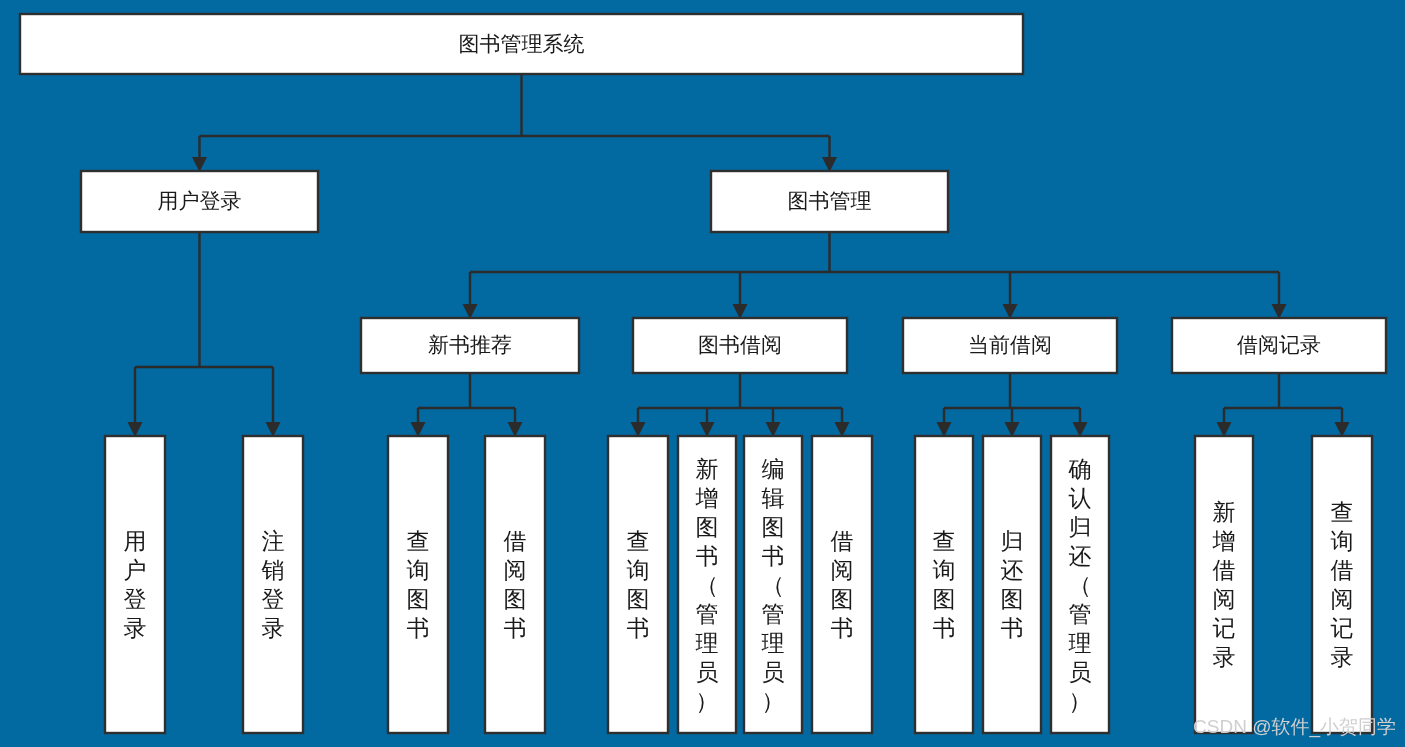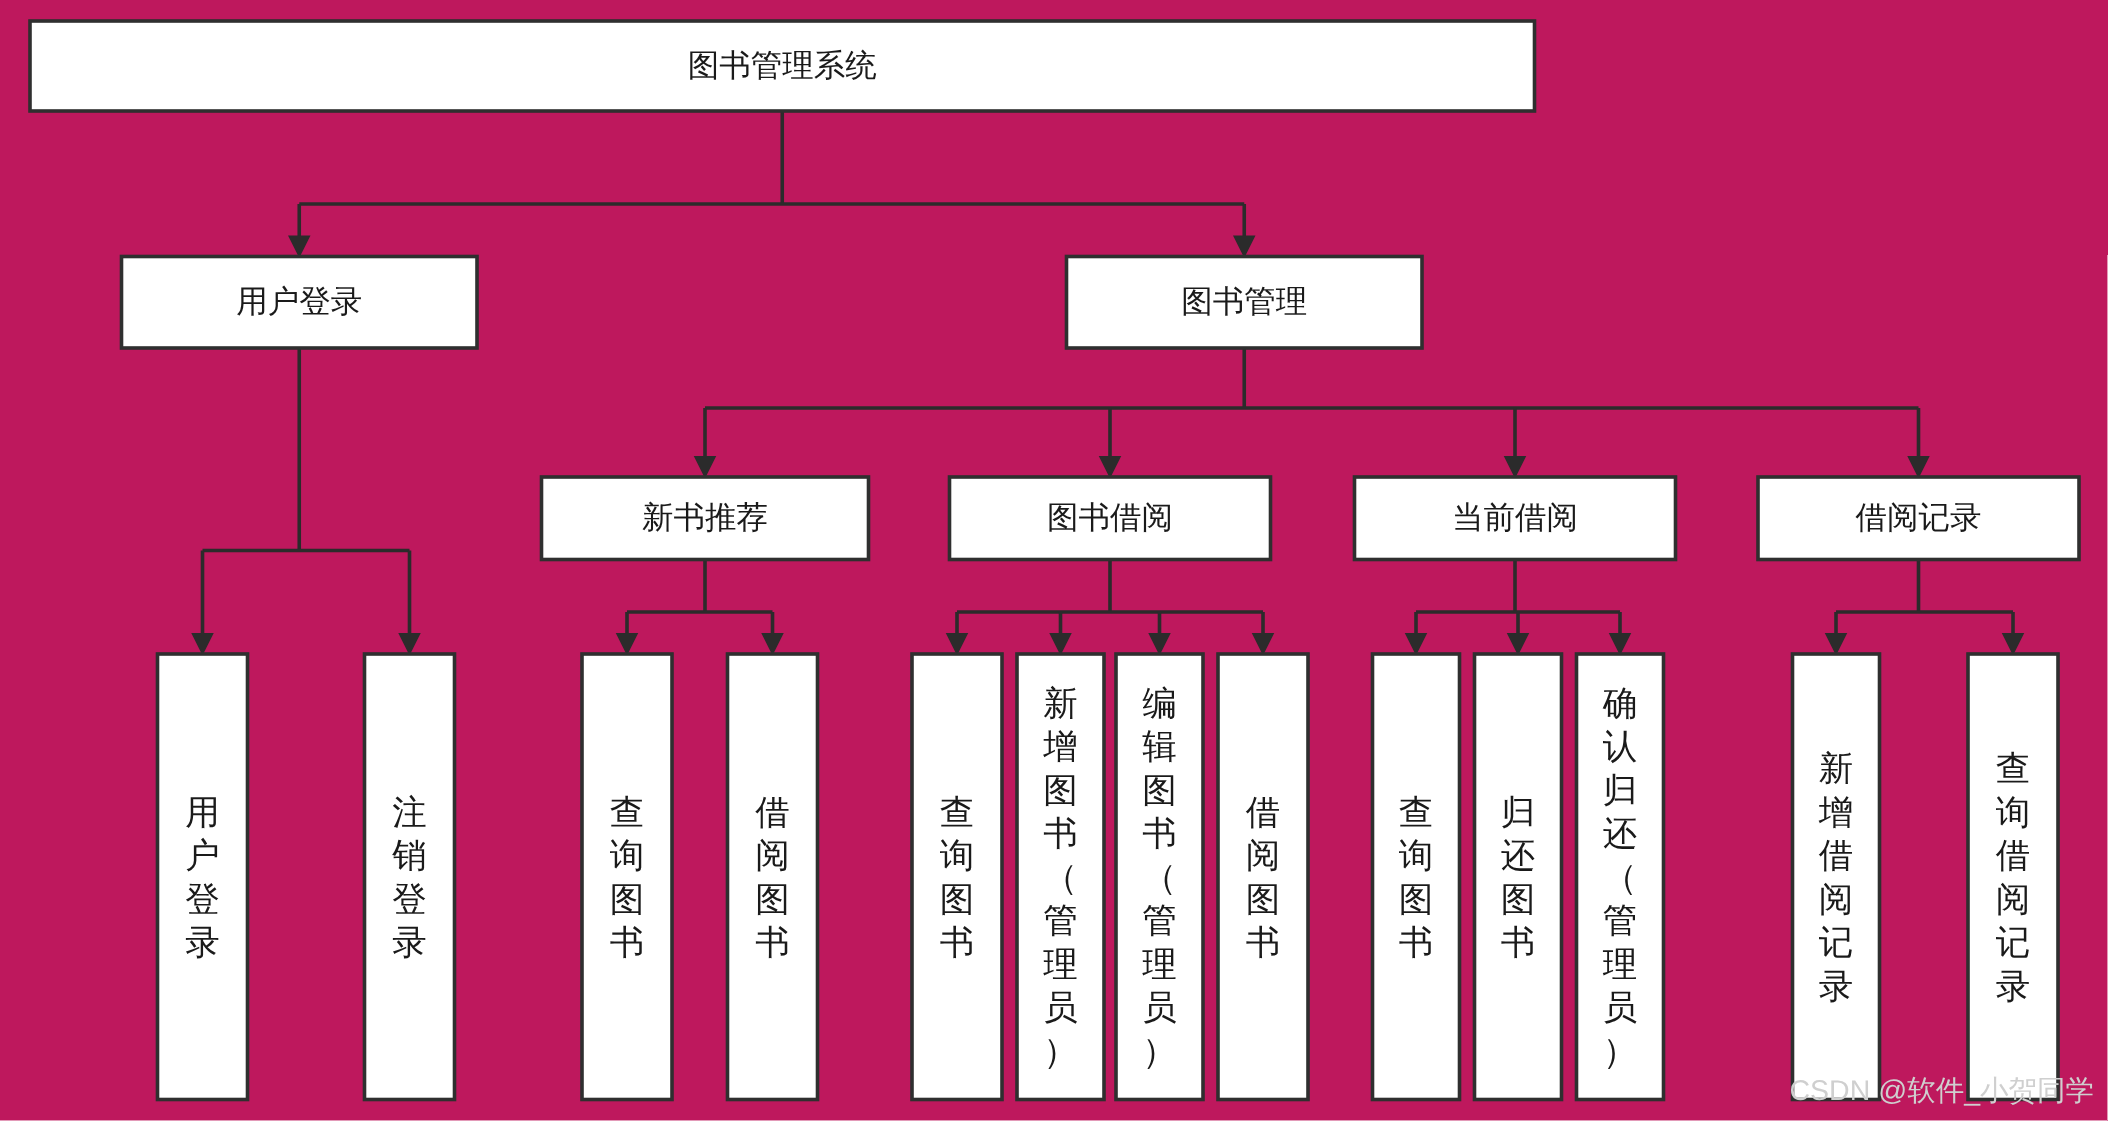--- a/index.html
+++ b/index.html
@@ -8,21 +8,21 @@
     padding: 0;
     background: #ffffff;
   }
   body {
     font-family: "Liberation Sans", "DejaVu Sans", sans-serif;
   }
   #diagram-root {
     position: relative;
     width: 1405px;
     height: 747px;
-    background: #be185d;
+    background: #0369a1;
     overflow: hidden;
   }
   svg#diagram-svg {
     position: absolute;
     left: 0;
     top: 0;
     width: 1405px;
     height: 747px;
     display: block;
   }

